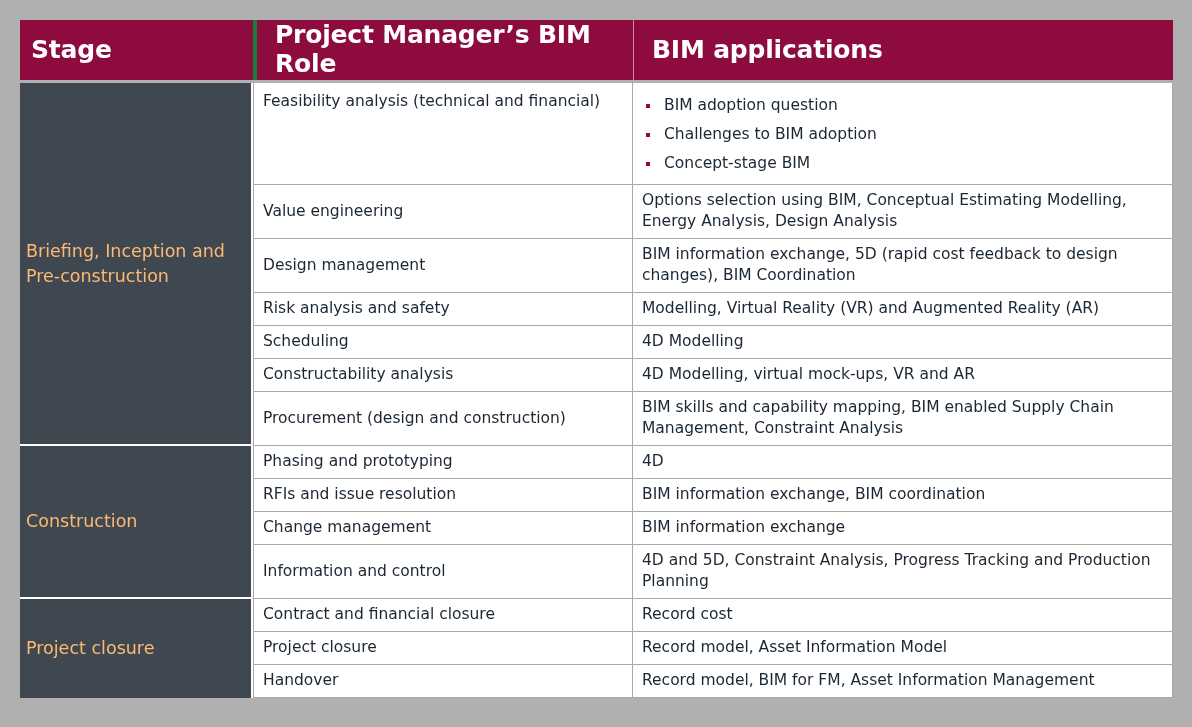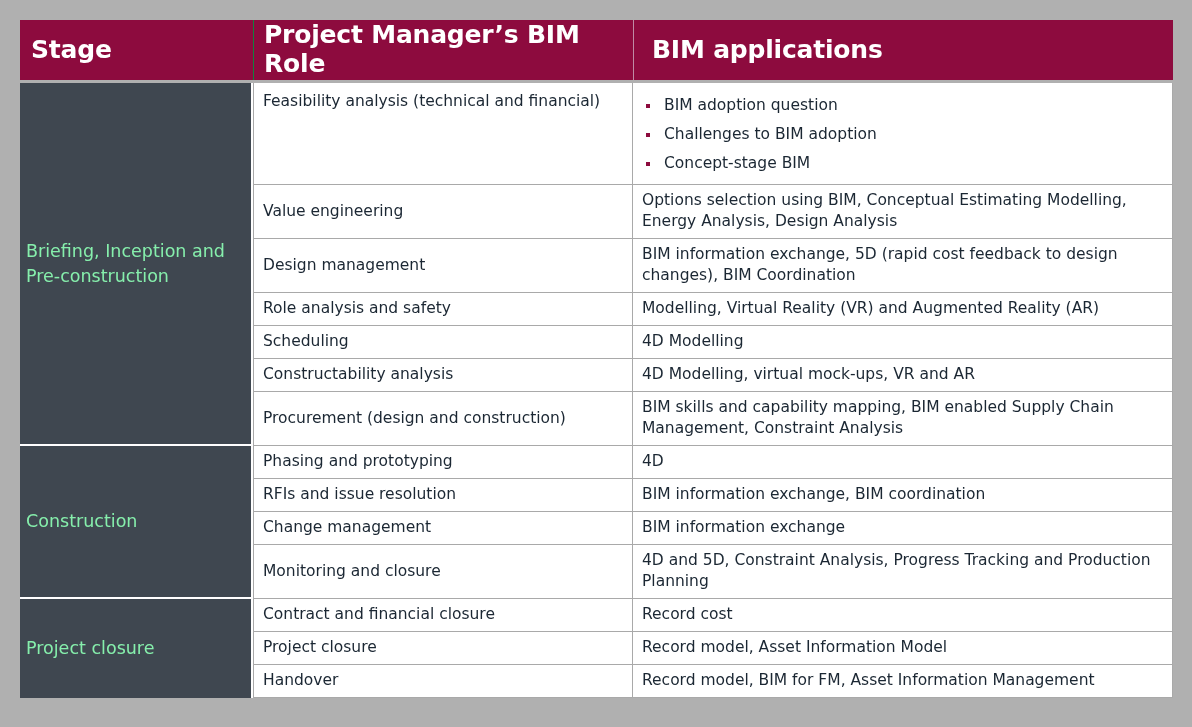--- a/index.html
+++ b/index.html
@@ -44,38 +44,38 @@
     font-size: 25px;
     font-weight: bold;
     letter-spacing: -0.2px;
     height: 58px;
     padding: 0 0 2px 10px;
     border: none;
     box-sizing: border-box;
   }
   thead th.h-stage { padding-left: 11px; }
   thead th.h-role {
-    border-left: 1px solid #15803d;
-    padding-left: 10px;
+    border-left: 4px solid #15803d;
+    padding-left: 18px;
   }
   thead th.h-apps {
     border-left: 1px solid #c08ba4;
     padding-left: 18px;
   }
   thead tr.spacer-row td {
     height: 3px;
     padding: 0;
     background: #b0b0b0;
     border: none;
   }
 
   
   td.stage-cell {
     background: #3f4750;
-    color: #86efac;
+    color: #fdba74;
     font-size: 17.5px;
     line-height: 25px;
     vertical-align: middle;
     padding: 0 12px 0 6px;
     border-bottom: 2px solid #ffffff;
     border-right: 2px solid #ffffff;
     box-sizing: border-box;
   }
   td.stage-cell.last { border-bottom: none; }
 
@@ -168,21 +168,21 @@
           </tr>
           <tr>
             <td class="role-cell">Value engineering</td>
             <td class="apps-cell">Options selection using BIM, Conceptual Estimating Modelling, Energy Analysis, Design Analysis</td>
           </tr>
           <tr>
             <td class="role-cell">Design management</td>
             <td class="apps-cell">BIM information exchange, 5D (rapid cost feedback to design changes), BIM Coordination</td>
           </tr>
           <tr>
-            <td class="role-cell">Role analysis and safety</td>
+            <td class="role-cell">Risk analysis and safety</td>
             <td class="apps-cell">Modelling, Virtual Reality (VR) and Augmented Reality (AR)</td>
           </tr>
           <tr>
             <td class="role-cell">Scheduling</td>
             <td class="apps-cell">4D Modelling</td>
           </tr>
           <tr>
             <td class="role-cell">Constructability analysis</td>
             <td class="apps-cell">4D Modelling, virtual mock-ups, VR and AR</td>
           </tr>
@@ -197,21 +197,21 @@
           </tr>
           <tr>
             <td class="role-cell">RFIs and issue resolution</td>
             <td class="apps-cell">BIM information exchange, BIM coordination</td>
           </tr>
           <tr>
             <td class="role-cell">Change management</td>
             <td class="apps-cell">BIM information exchange</td>
           </tr>
           <tr>
-            <td class="role-cell">Monitoring and closure</td>
+            <td class="role-cell">Information and control</td>
             <td class="apps-cell">4D and 5D, Constraint Analysis, Progress Tracking and Production Planning</td>
           </tr>
           <tr>
             <td class="stage-cell last" rowspan="3">Project closure</td>
             <td class="role-cell">Contract and financial closure</td>
             <td class="apps-cell">Record cost</td>
           </tr>
           <tr>
             <td class="role-cell">Project closure</td>
             <td class="apps-cell">Record model, Asset Information Model</td>

